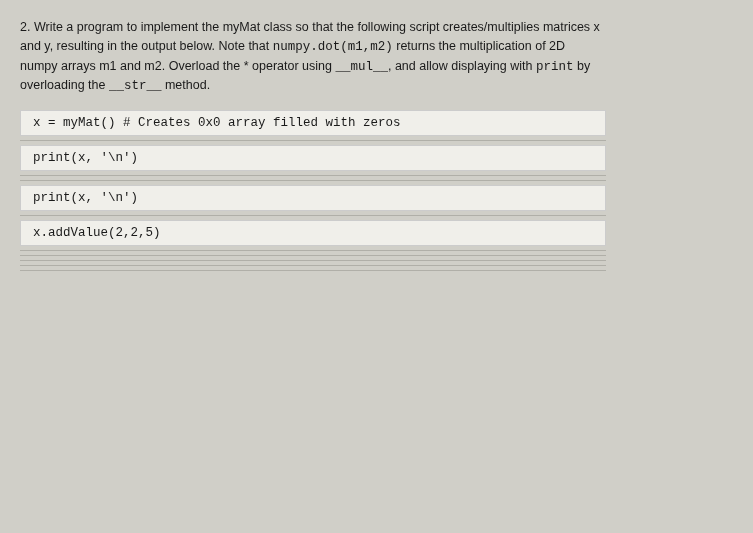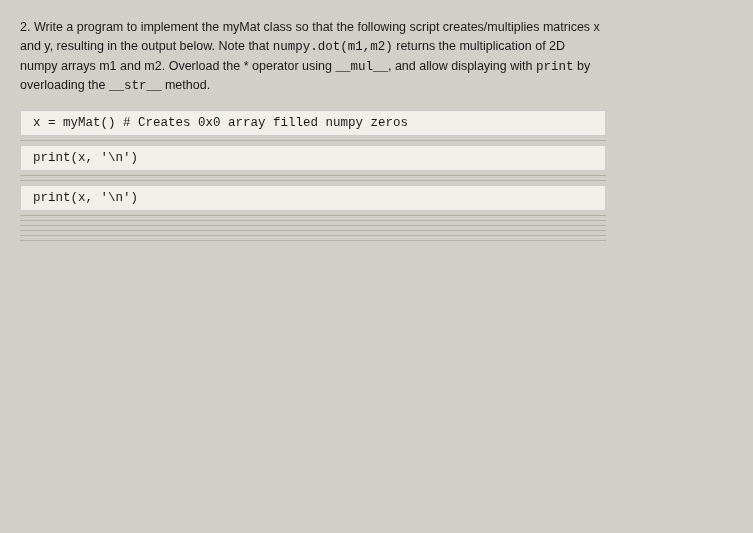--- a/index.html
+++ b/index.html
@@ -60,26 +60,27 @@
 <body>
 
 <div class="page-container">
   <p class="description-text">
     2. Write a program to implement the myMat class so that the following script creates/multiplies matrices x and y,
     resulting in the output below. Note that <span class="inline-code">numpy.dot(m1,m2)</span> returns the multiplication of 2D numpy arrays m1 and
     m2. Overload the * operator using <span class="inline-code">__mul__</span>, and allow displaying with <span class="inline-code">print</span> by overloading the <span class="inline-code">__str__</span> method.
   </p>
 
   <div class="code-section">
-    <div class="code-line">x = myMat() # Creates 0x0 array filled numpy zeros</div>
+    <div class="code-line">x = myMat() # Creates 0x0 array filled with zeros</div>
     <hr class="separator-line">
     <div class="code-line">print(x, '\n')</div>
     <hr class="separator-line">
     <hr class="separator-line">
     <div class="code-line">print(x, '\n')</div>
     <hr class="separator-line">
+    <div class="code-line">x.addValue(2,2,5)</div>
     <hr class="separator-line">
     <hr class="separator-line">
     <hr class="separator-line">
     <hr class="separator-line">
     <hr class="separator-line">
   </div>
 </div>
 
 </body></html>

